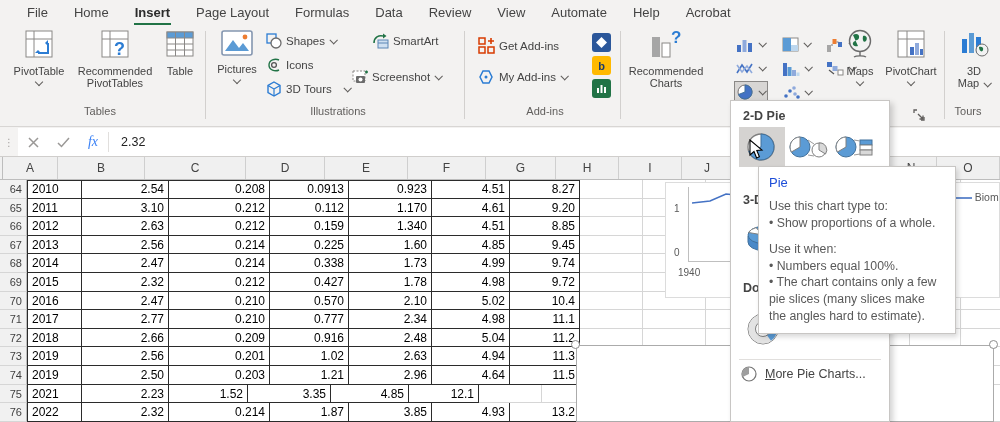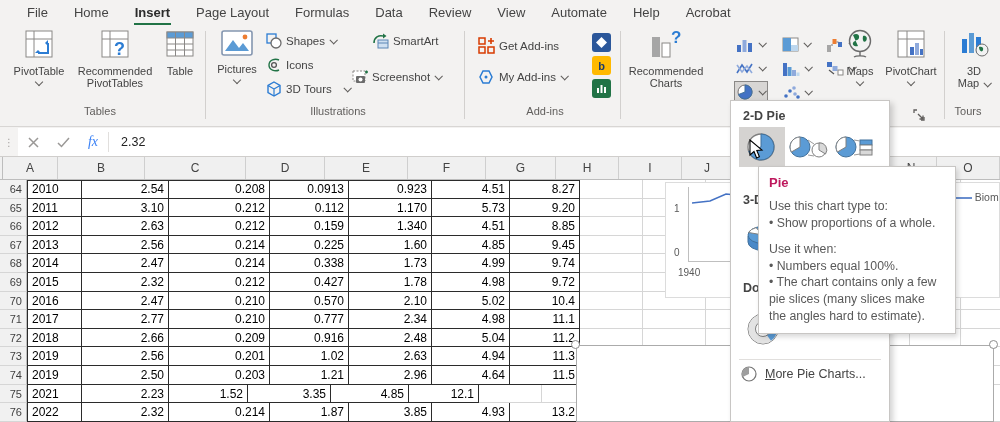--- a/index.html
+++ b/index.html
@@ -62,21 +62,21 @@
   .mhead { font-size:12.5px; font-weight:bold; color:#444; padding:8px 0 4px 12px; white-space:nowrap; }
   #pierow { display:flex; padding-left:8px; }
   .picell { width:46px; height:40px; display:flex; align-items:center; justify-content:center; position:relative; }
   .picell.hov { background:#d5d3d1; }
   #menusep { border-top:1px solid #e1dfdd; margin:6px 8px 0 8px; }
   #moreitem { display:flex; align-items:center; padding:6px 0 6px 10px; font-size:12.5px; color:#444; }
   #moreitem u { text-decoration:underline; }
 
   
   #tooltip { position:absolute; left:758px; top:166px; width:198px; height:168px; background:#fff; border:1px solid #c8c6c4; box-shadow:2px 3px 5px rgba(0,0,0,.15); z-index:6; padding:8px 10px; }
-  #tooltip .ttitle { font-size:13px; font-weight:bold; color:#be185d; margin-bottom:8px; }
+  #tooltip .ttitle { font-size:13px; font-weight:normal; color:#1d4ed8; margin-bottom:8px; }
   .tline { font-size:12.3px; color:#595959; line-height:1.35; }
   .tgap { height:10px; }
 
   #cursor { position:absolute; left:749px; top:139px; z-index:7; }
 </style>
 </head>
 <body>
 
 <div id="tabs">
     <div class="tab">File</div>
@@ -432,21 +432,21 @@
         <div class="cell" style="width: 51px;"></div>
         <div class="cell" style="width: 63px;"></div>
       </div>
       <div class="grow">
         <div class="rnum">65</div>
         <div class="cell db dl yr" style="width: 55px;">2011</div>
         <div class="cell db" style="width: 87px;">3.10</div>
         <div class="cell db" style="width: 101px;">0.212</div>
         <div class="cell db" style="width: 79px;">0.112</div>
         <div class="cell db" style="width: 83px;">1.170</div>
-        <div class="cell db" style="width: 78px;">5.73</div>
+        <div class="cell db" style="width: 78px;">4.61</div>
         <div class="cell db" style="width: 70px;">9.20</div>
         <div class="cell" style="width: 63px;"></div>
         <div class="cell" style="width: 63px;"></div>
         <div class="cell" style="width: 51px;"></div>
         <div class="cell" style="width: 51px;"></div>
         <div class="cell" style="width: 51px;"></div>
         <div class="cell" style="width: 51px;"></div>
         <div class="cell" style="width: 51px;"></div>
         <div class="cell" style="width: 63px;"></div>
       </div>

